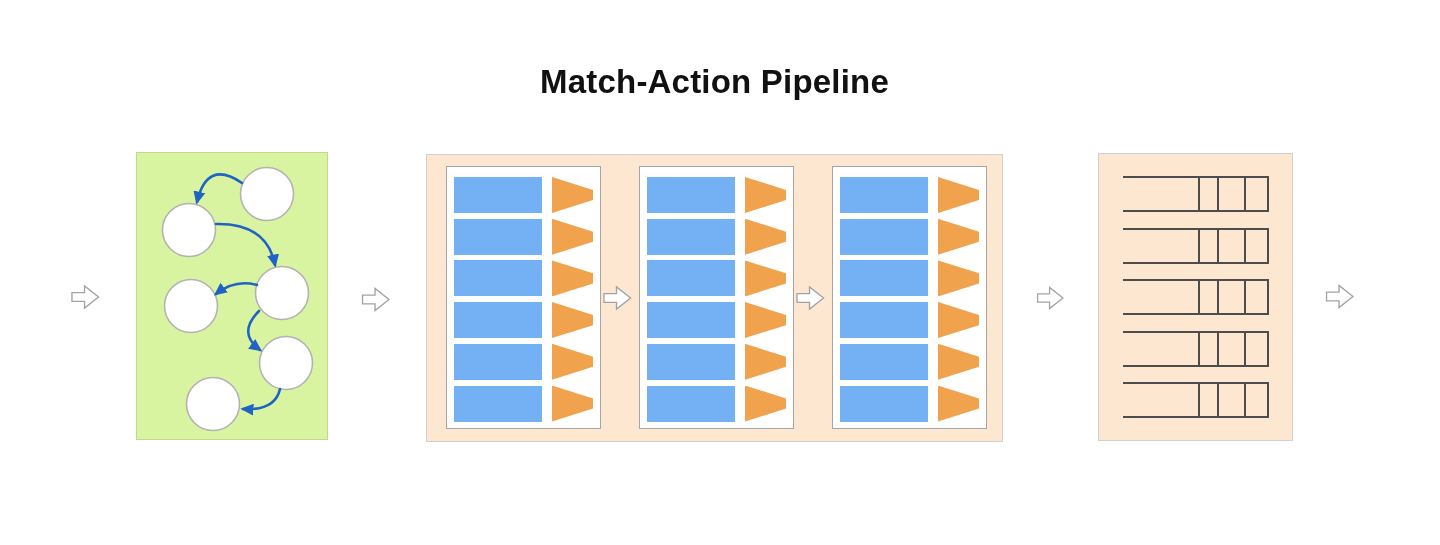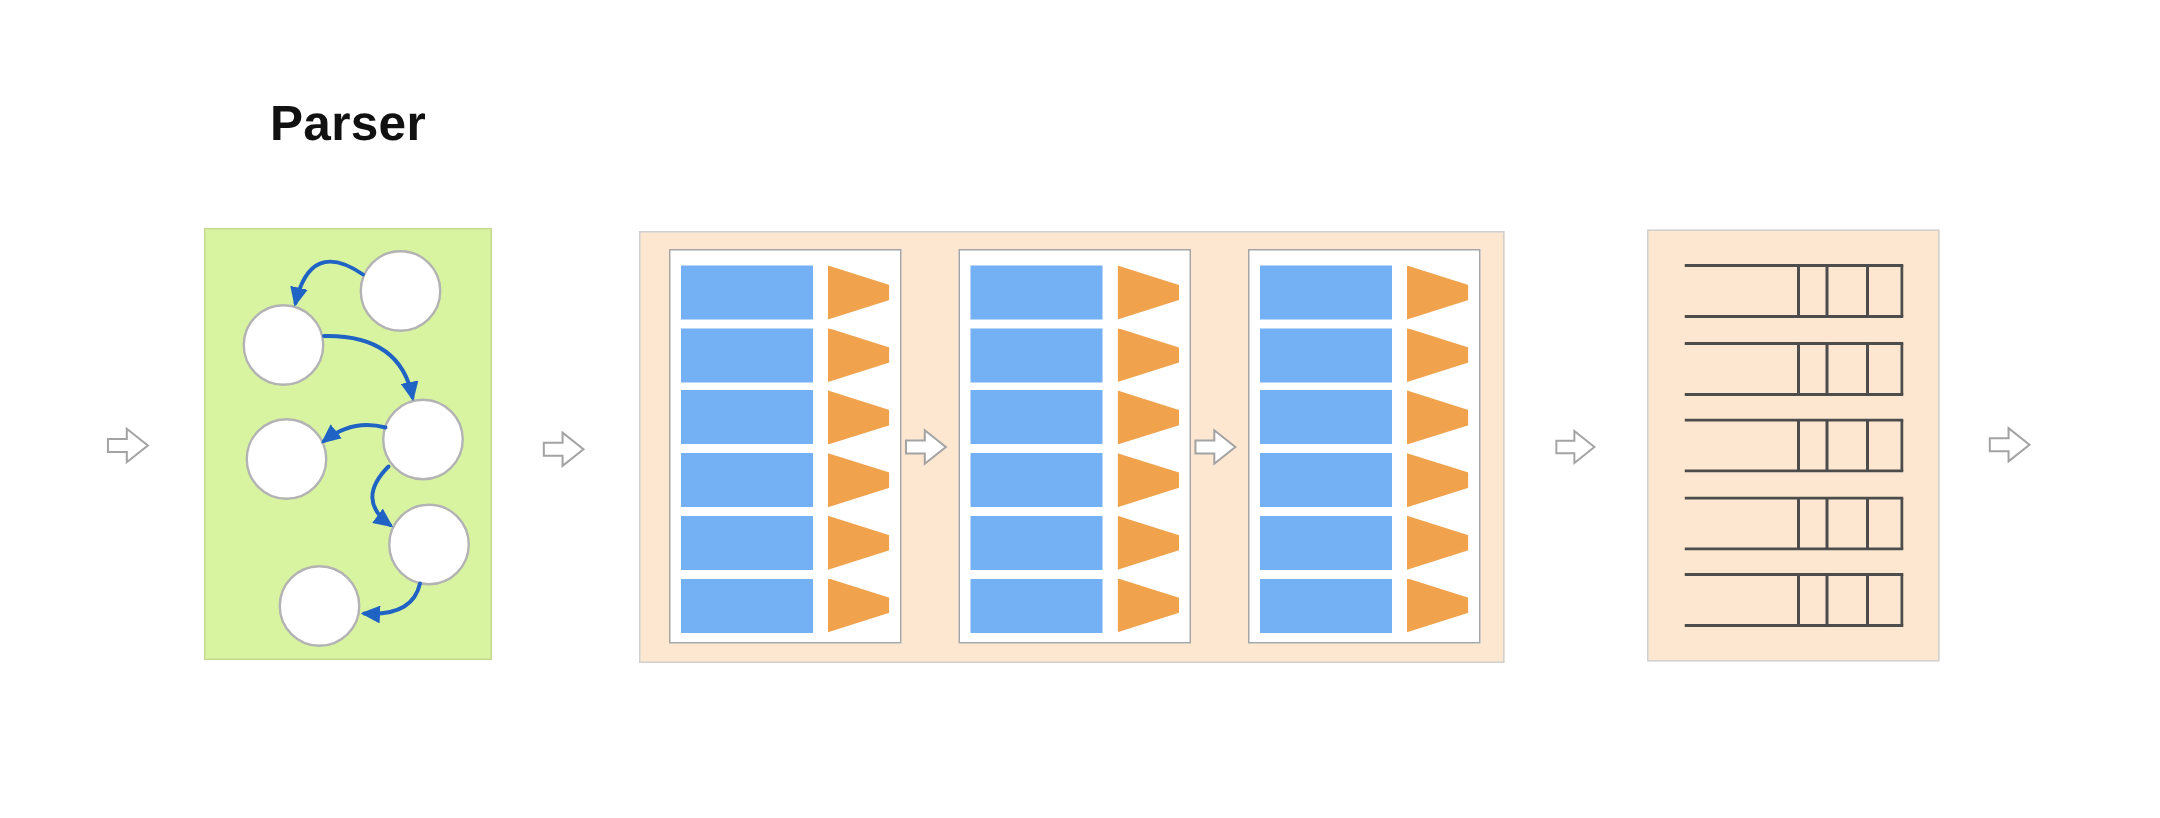--- a/index.html
+++ b/index.html
@@ -63,21 +63,21 @@
   }
   .packet-glyph{position:absolute;left:24px;}
 
   .flow-arrow{position:absolute;}
 </style>
 </head>
 <body>
 
 <div class="canvas">
 
-  <div class="title" id="parser-title">Parser</div>
+  <div class="title" id="pipeline-title">Match-Action Pipeline</div>
 
   <div class="parser-box" id="parser-box">
       <svg width="190" height="286" viewBox="0 0 190 286">
         <defs>
           <marker id="ah" markerWidth="5" markerHeight="4.6" refX="4" refY="2.3" orient="auto" markerUnits="strokeWidth">
             <path d="M0,0 L5,2.3 L0,4.6 z" fill="#1f63c4"></path>
           </marker>
         </defs>
         <circle cx="130" cy="41" r="26.5" fill="#ffffff" stroke="#b3b3b3" stroke-width="1.6"></circle>
         <circle cx="52" cy="77" r="26.5" fill="#ffffff" stroke="#b3b3b3" stroke-width="1.6"></circle>

